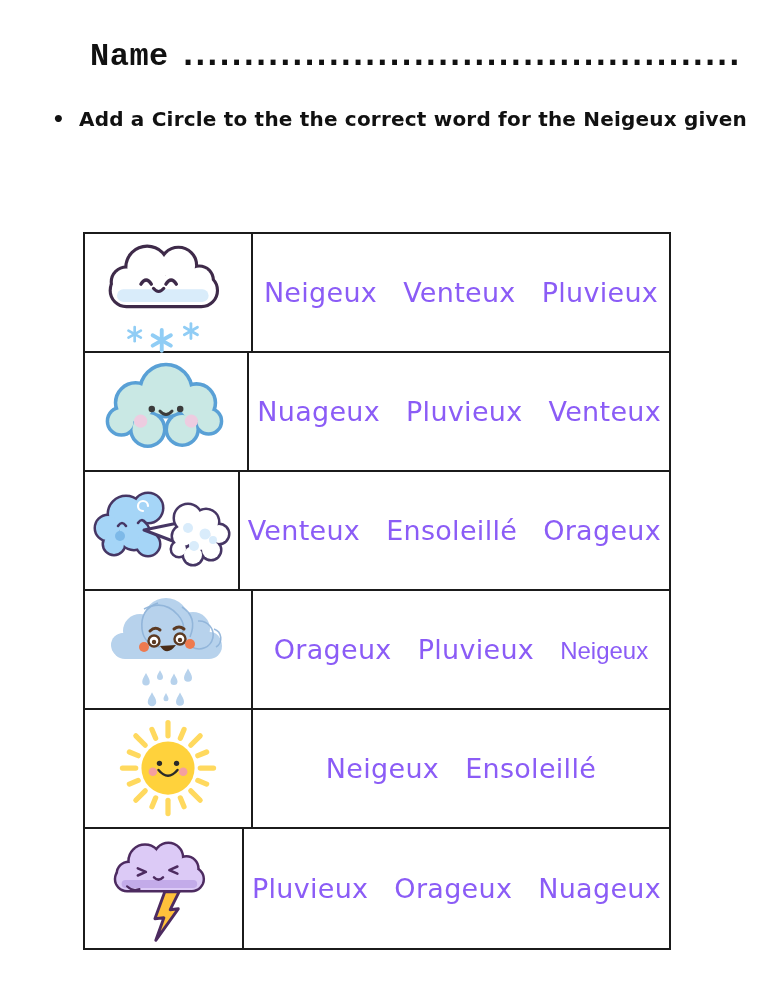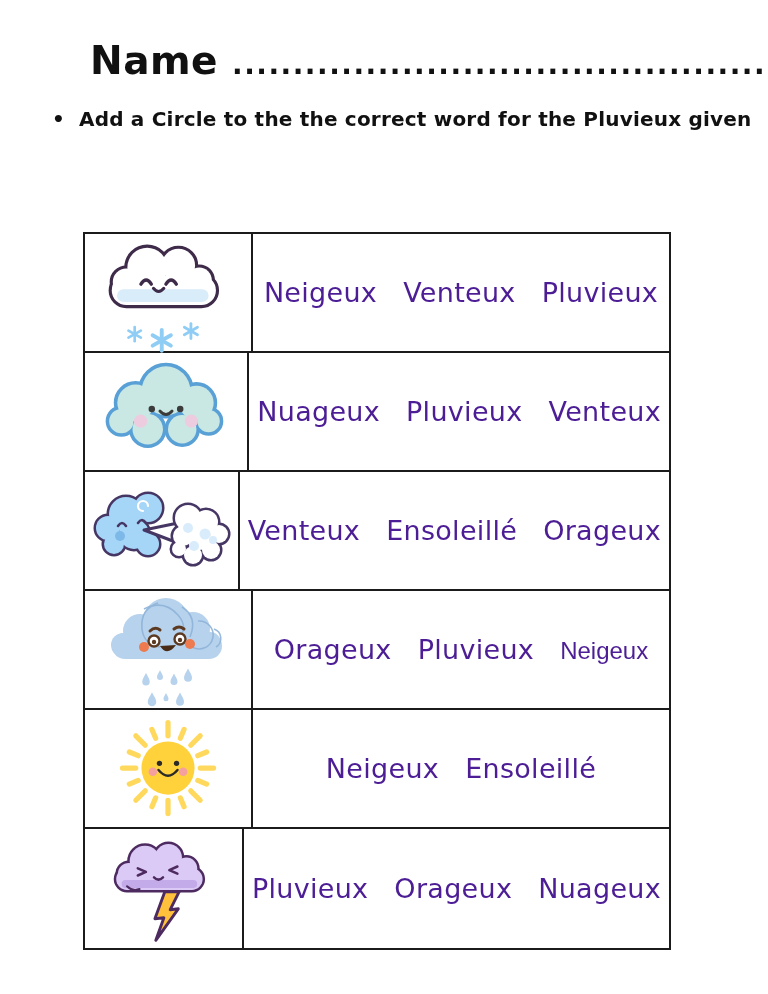--- a/index.html
+++ b/index.html
@@ -6,21 +6,21 @@
   html,body { background:#ffffff; }
   .page {
     position:relative; width:768px; height:994px; background:#ffffff;
     font-family:"DejaVu Sans", sans-serif; color:#111111; overflow:hidden;
   }
   
   .name-row {
     position:absolute; left:90px; top:38px; white-space:nowrap;
     font-weight:bold; display:flex; align-items:baseline;
   }
-  .name-label { font-size:39px; letter-spacing:0.5px; }
+  .name-label { font-size:32px; letter-spacing:0.5px;font-family:Liberation Mono, monospace; }
   .name-dots  { font-size:28px; letter-spacing:1.5px; margin-left:14px; }
   .instruction {
     position:absolute; left:52px; top:106px; display:flex; align-items:flex-start;
     font-weight:bold; font-size:20px; letter-spacing:0.2px;
   }
   .bullet { font-size:20px; margin-right:14px; line-height:1.3; }
   .instr-text { line-height:1.3; }
   
   .weather-table {
     position:absolute; left:83px; top:232px; width:588px;
@@ -28,36 +28,36 @@
   }
   .trow { display:flex; height:119px; border-bottom:2px solid #1b1b1b; }
   .trow:last-child { border-bottom:none; }
   .icon-cell {
     width:168px; border-right:2px solid #1b1b1b;
     display:flex; align-items:center; justify-content:center;
   }
   .icon-host { display:flex; align-items:center; justify-content:center; }
   .words-cell { flex:1; display:flex; align-items:center; justify-content:center; }
   .words { display:flex; align-items:baseline; gap:26px; padding:0 8px; }
-  .word { font-size:27px; color:#4c1d95; letter-spacing:0.3px; white-space:nowrap; }
+  .word { font-size:27px; color:#8b5cf6; letter-spacing:0.3px; white-space:nowrap; }
   .word.variant-plain { font-family:"Liberation Sans", sans-serif; font-size:24px; letter-spacing:0; }
 </style>
 </head>
 <body>
 
 <div class="page">
 
   <div class="name-row">
     <span class="name-label">Name</span>
     <span class="name-dots">..............................................</span>
   </div>
 
   <div class="instruction">
     <span class="bullet">•</span>
-    <span class="instr-text">Add a Circle to the the correct word for the Pluvieux given</span>
+    <span class="instr-text">Add a Circle to the the correct word for the Neigeux given</span>
   </div>
 
   <div class="weather-table">
   <div class="trow">
     <div class="cell icon-cell">
       <span class="icon-host">
             <svg width="146" height="125" viewBox="0 0 140 120" xmlns="http://www.w3.org/2000/svg">
     <defs>
       <g id="flk" stroke="#90cdf5" stroke-width="3" stroke-linecap="round">
         <line x1="0" y1="-8" x2="0" y2="8"></line>

